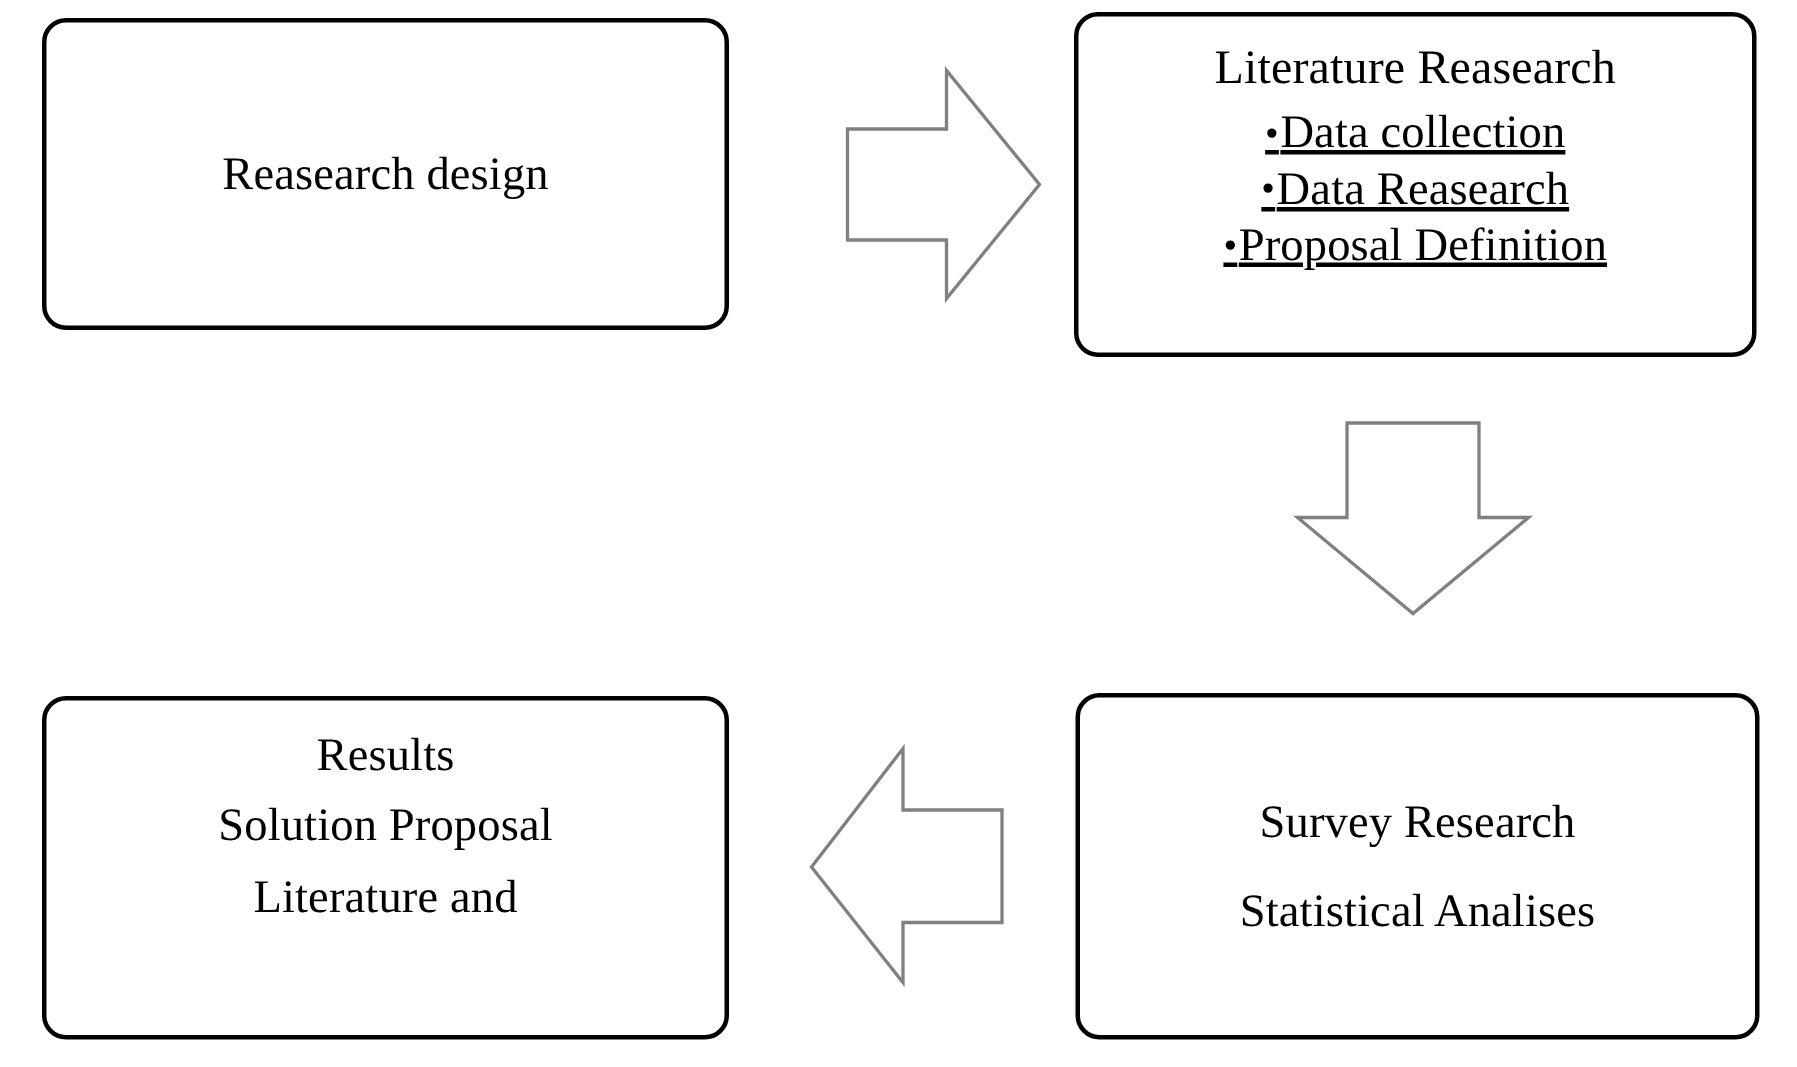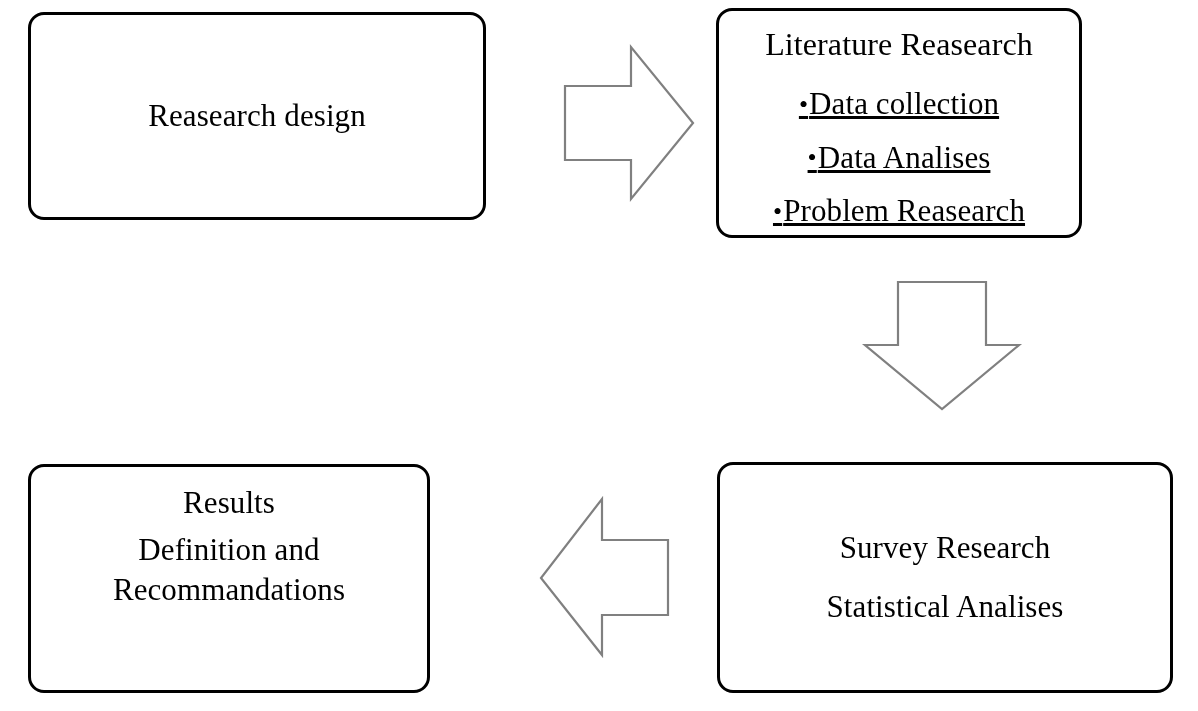--- a/index.html
+++ b/index.html
@@ -54,28 +54,27 @@
     font-size: 26px;
     vertical-align: 0.06em;
     padding-right: 1px;
   }
 
   
   #box-research-design {
     left: 28px;  top: 12px;  width: 458px;  height: 208px;
   }
   #box-literature-research {
-    left: 716px; top: 8px;   width: 366px;  height: 230px;
+    left: 716px; top: 8px;   width: 455px;  height: 230px;
     justify-content: flex-start;
     padding-top: 14px;
-    gap: 16px;
   }
   #box-literature-research .title-line { margin-bottom: 6px; }
   #box-results {
-    left: 28px;  top: 464px; width: 402px;  height: 229px;
+    left: 28px;  top: 464px; width: 458px;  height: 229px;
     justify-content: flex-start;
     padding-top: 16px;
   }
   #box-results .line { line-height: 1.27; }
   #box-results .line.spaced { margin-top: 8px; }
   #box-survey-research {
     left: 717px; top: 462px; width: 456px;  height: 231px;
   }
   #box-survey-research .line { line-height: 1.9; }
 
@@ -105,34 +104,34 @@
 
   <div class="arrow" id="arrow-right">
     <svg viewBox="0 0 130 155" width="130" height="155" aria-hidden="true">
       <polygon points="1,40 67,40 67,1 129,77 67,153 67,114 1,114"></polygon>
     </svg>
   </div>
 
   <div class="box" id="box-literature-research">
     <span class="line title-line">Literature Reasearch</span>
     <span class="line bullet-line"><span class="dot">•</span><span>Data collection</span></span>
-    <span class="line bullet-line"><span class="dot">•</span><span>Data Analises</span></span>
-    <span class="line bullet-line"><span class="dot">•</span><span>Problem Reasearch</span></span>
+    <span class="line bullet-line"><span class="dot">•</span><span>Data Reasearch</span></span>
+    <span class="line bullet-line"><span class="dot">•</span><span>Proposal Definition</span></span>
   </div>
 
   <div class="arrow" id="arrow-down">
     <svg viewBox="0 0 156 129" width="156" height="129" aria-hidden="true">
       <polygon points="34,1 122,1 122,64 155,64 78,128 1,64 34,64"></polygon>
     </svg>
   </div>
 
   <div class="box" id="box-results">
     <span class="line">Results</span>
-    <span class="line spaced">Definition and</span>
-    <span class="line">Recommandations</span>
+    <span class="line spaced">Solution Proposal</span>
+    <span class="line spaced">Literature and</span>
   </div>
 
   <div class="arrow" id="arrow-left">
     <svg viewBox="0 0 129 159" width="129" height="159" aria-hidden="true">
       <polygon points="128,42 62,42 62,1 1,80 62,157 62,117 128,117"></polygon>
     </svg>
   </div>
 
   <div class="box" id="box-survey-research">
     <span class="line">Survey Research</span>

